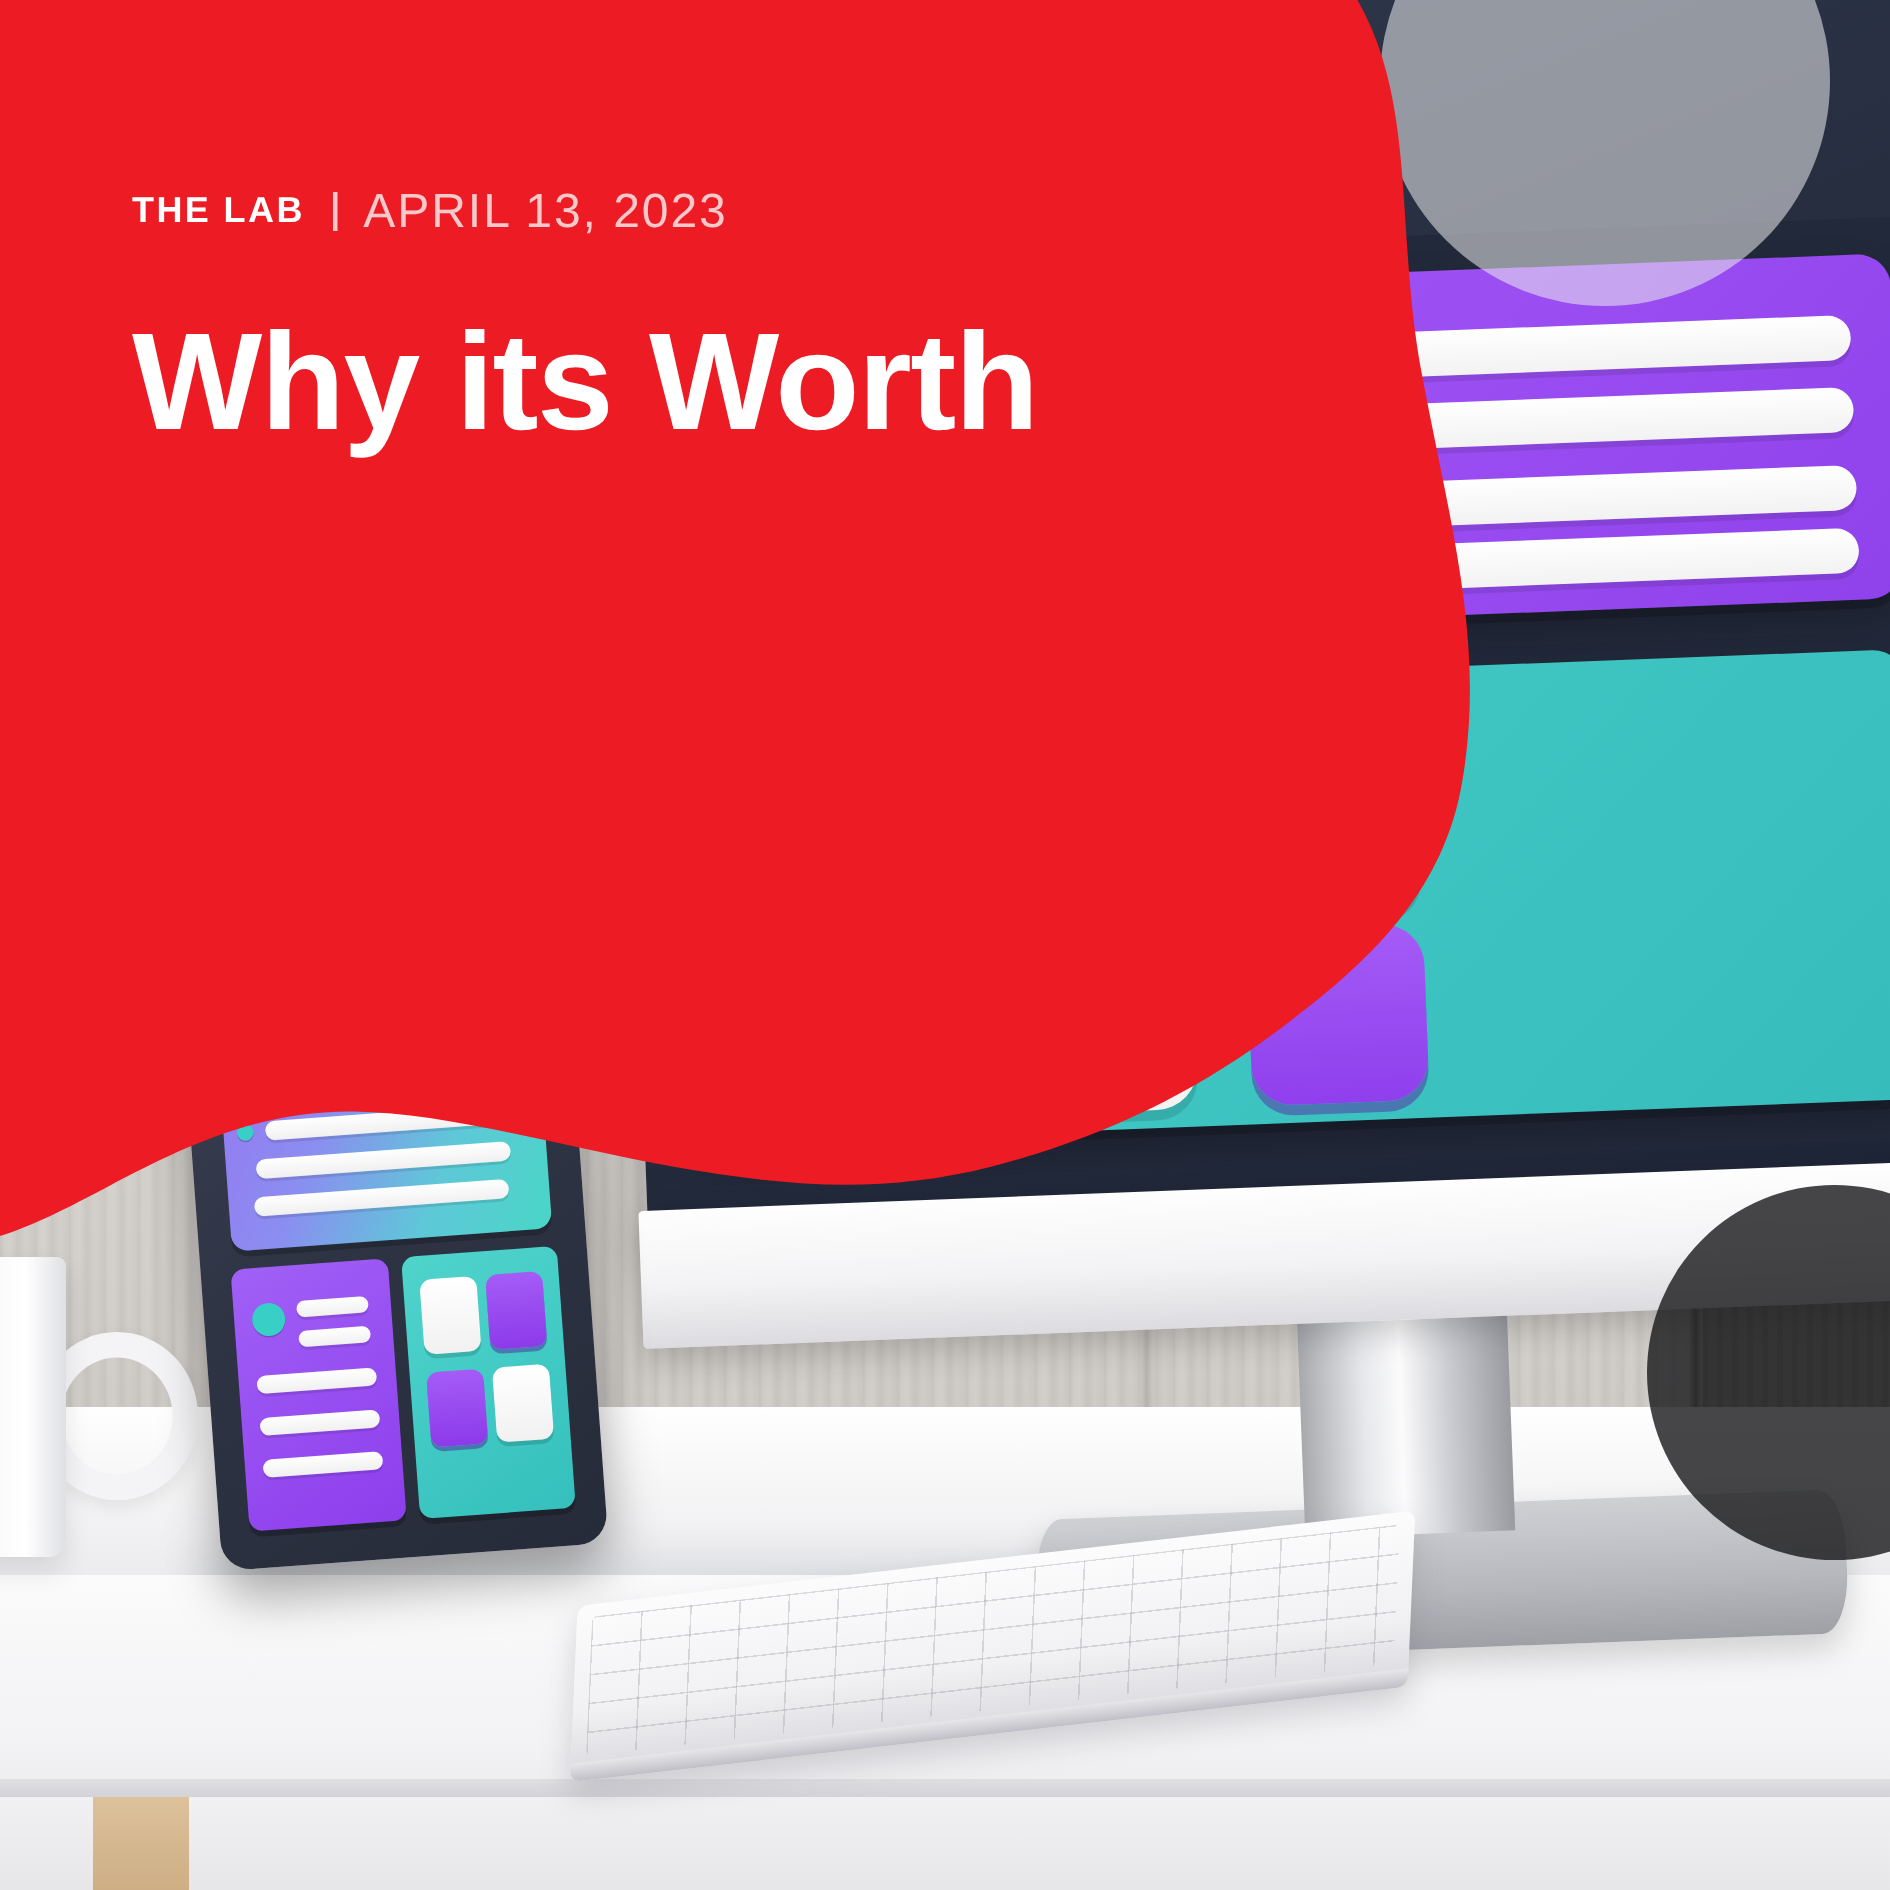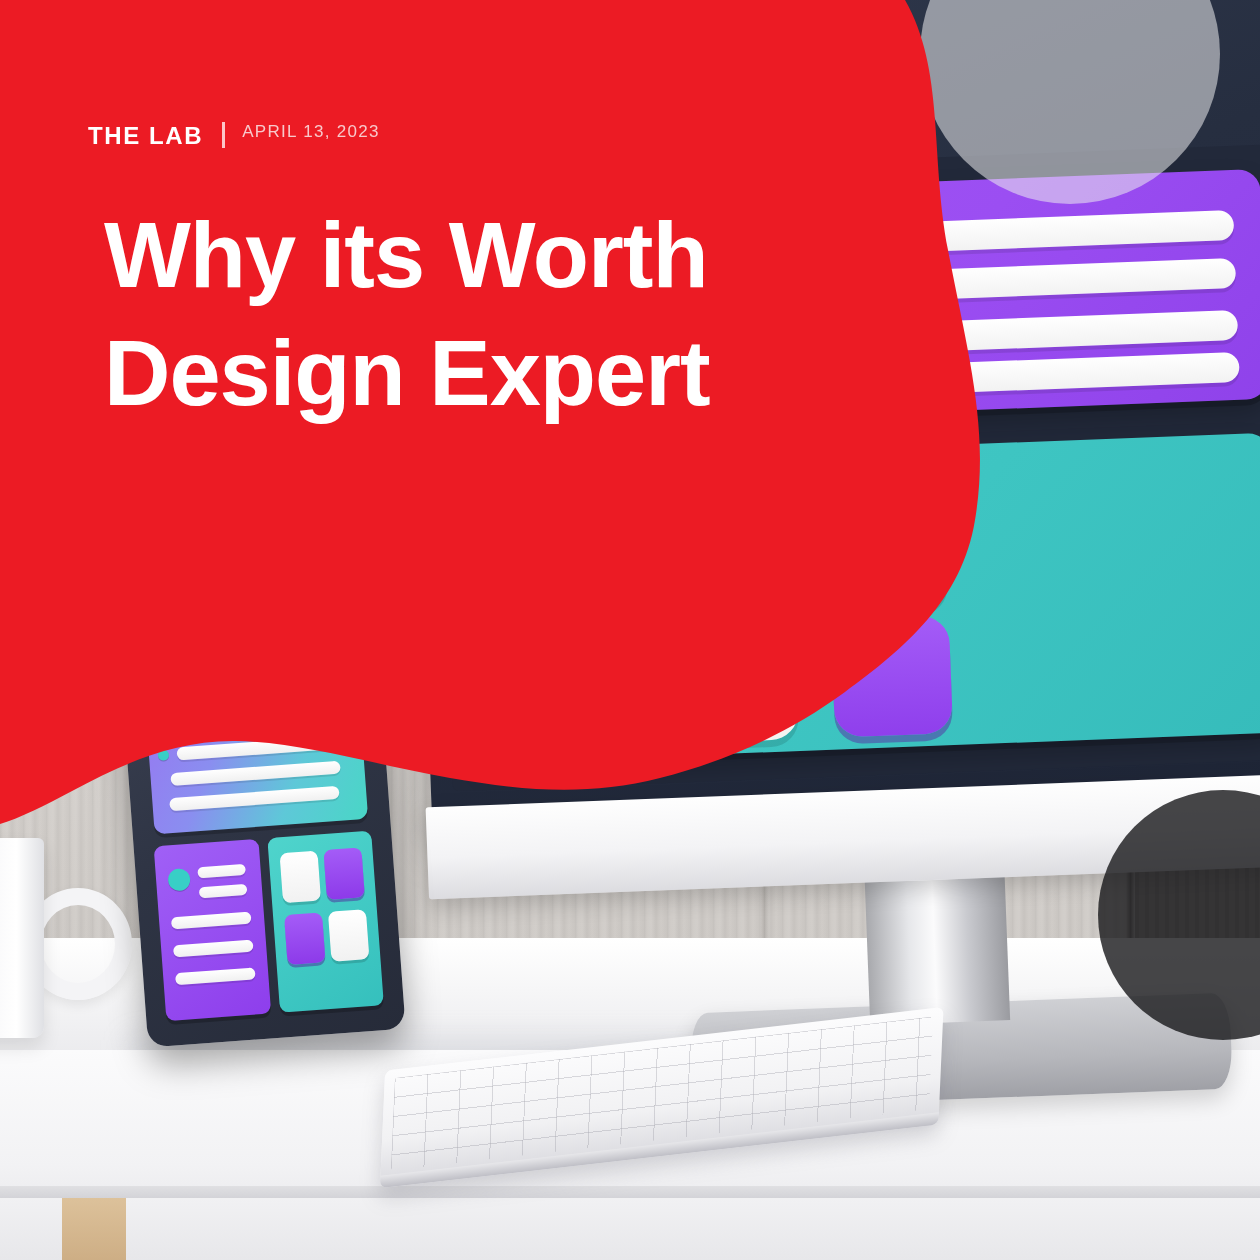--- a/index.html
+++ b/index.html
@@ -222,37 +222,37 @@
   
   .red-blob {
     position:absolute; left:0; top:0; width:1260px; height:1260px;
     pointer-events:none;
   }
   .content {
     position:absolute; left:0; top:0; width:1260px; height:1260px;
   }
   .eyebrow {
     position:absolute; left:88px; top:122px;
-    display:flex; gap:0;
+    display:flex; align-items:center; gap:0;
     white-space:nowrap;
   }
   .eyebrow .brand {
     font-size:24px; font-weight:700; color:#ffffff;
     letter-spacing:1.6px;
   }
   .eyebrow .sep {
     display:inline-block; width:3px; height:26px;
     background:#ffd9db; margin:0 17px 0 19px; opacity:.9;
   }
   .eyebrow .date {
-    font-size:17px; font-weight:400; color:#f8c9cb;
+    font-size:32px; font-weight:400; color:#f8c9cb;
     letter-spacing:1.3px;
   }
   .headline {
-    position:absolute; left:104px; top:196px; width:700px;
+    position:absolute; left:88px; top:196px; width:700px;
     font-size:92px; font-weight:700; color:#ffffff;
     line-height:118px; letter-spacing:-1px;
   }
   .headline .ln { display:block; }
 </style>
 </head>
 <body>
 
 <div id="canvas">
 
@@ -360,18 +360,17 @@
   <div class="content">
 
     <div class="eyebrow">
       <span class="brand">THE LAB</span>
       <span class="sep"></span>
       <span class="date">APRIL 13, 2023</span>
     </div>
 
     <h1 class="headline">
       <span class="ln">Why its Worth</span>
-      <span class="ln">Design Expert</span>
     </h1>
 
   </div>
 
 </div>
 
 </body></html>

